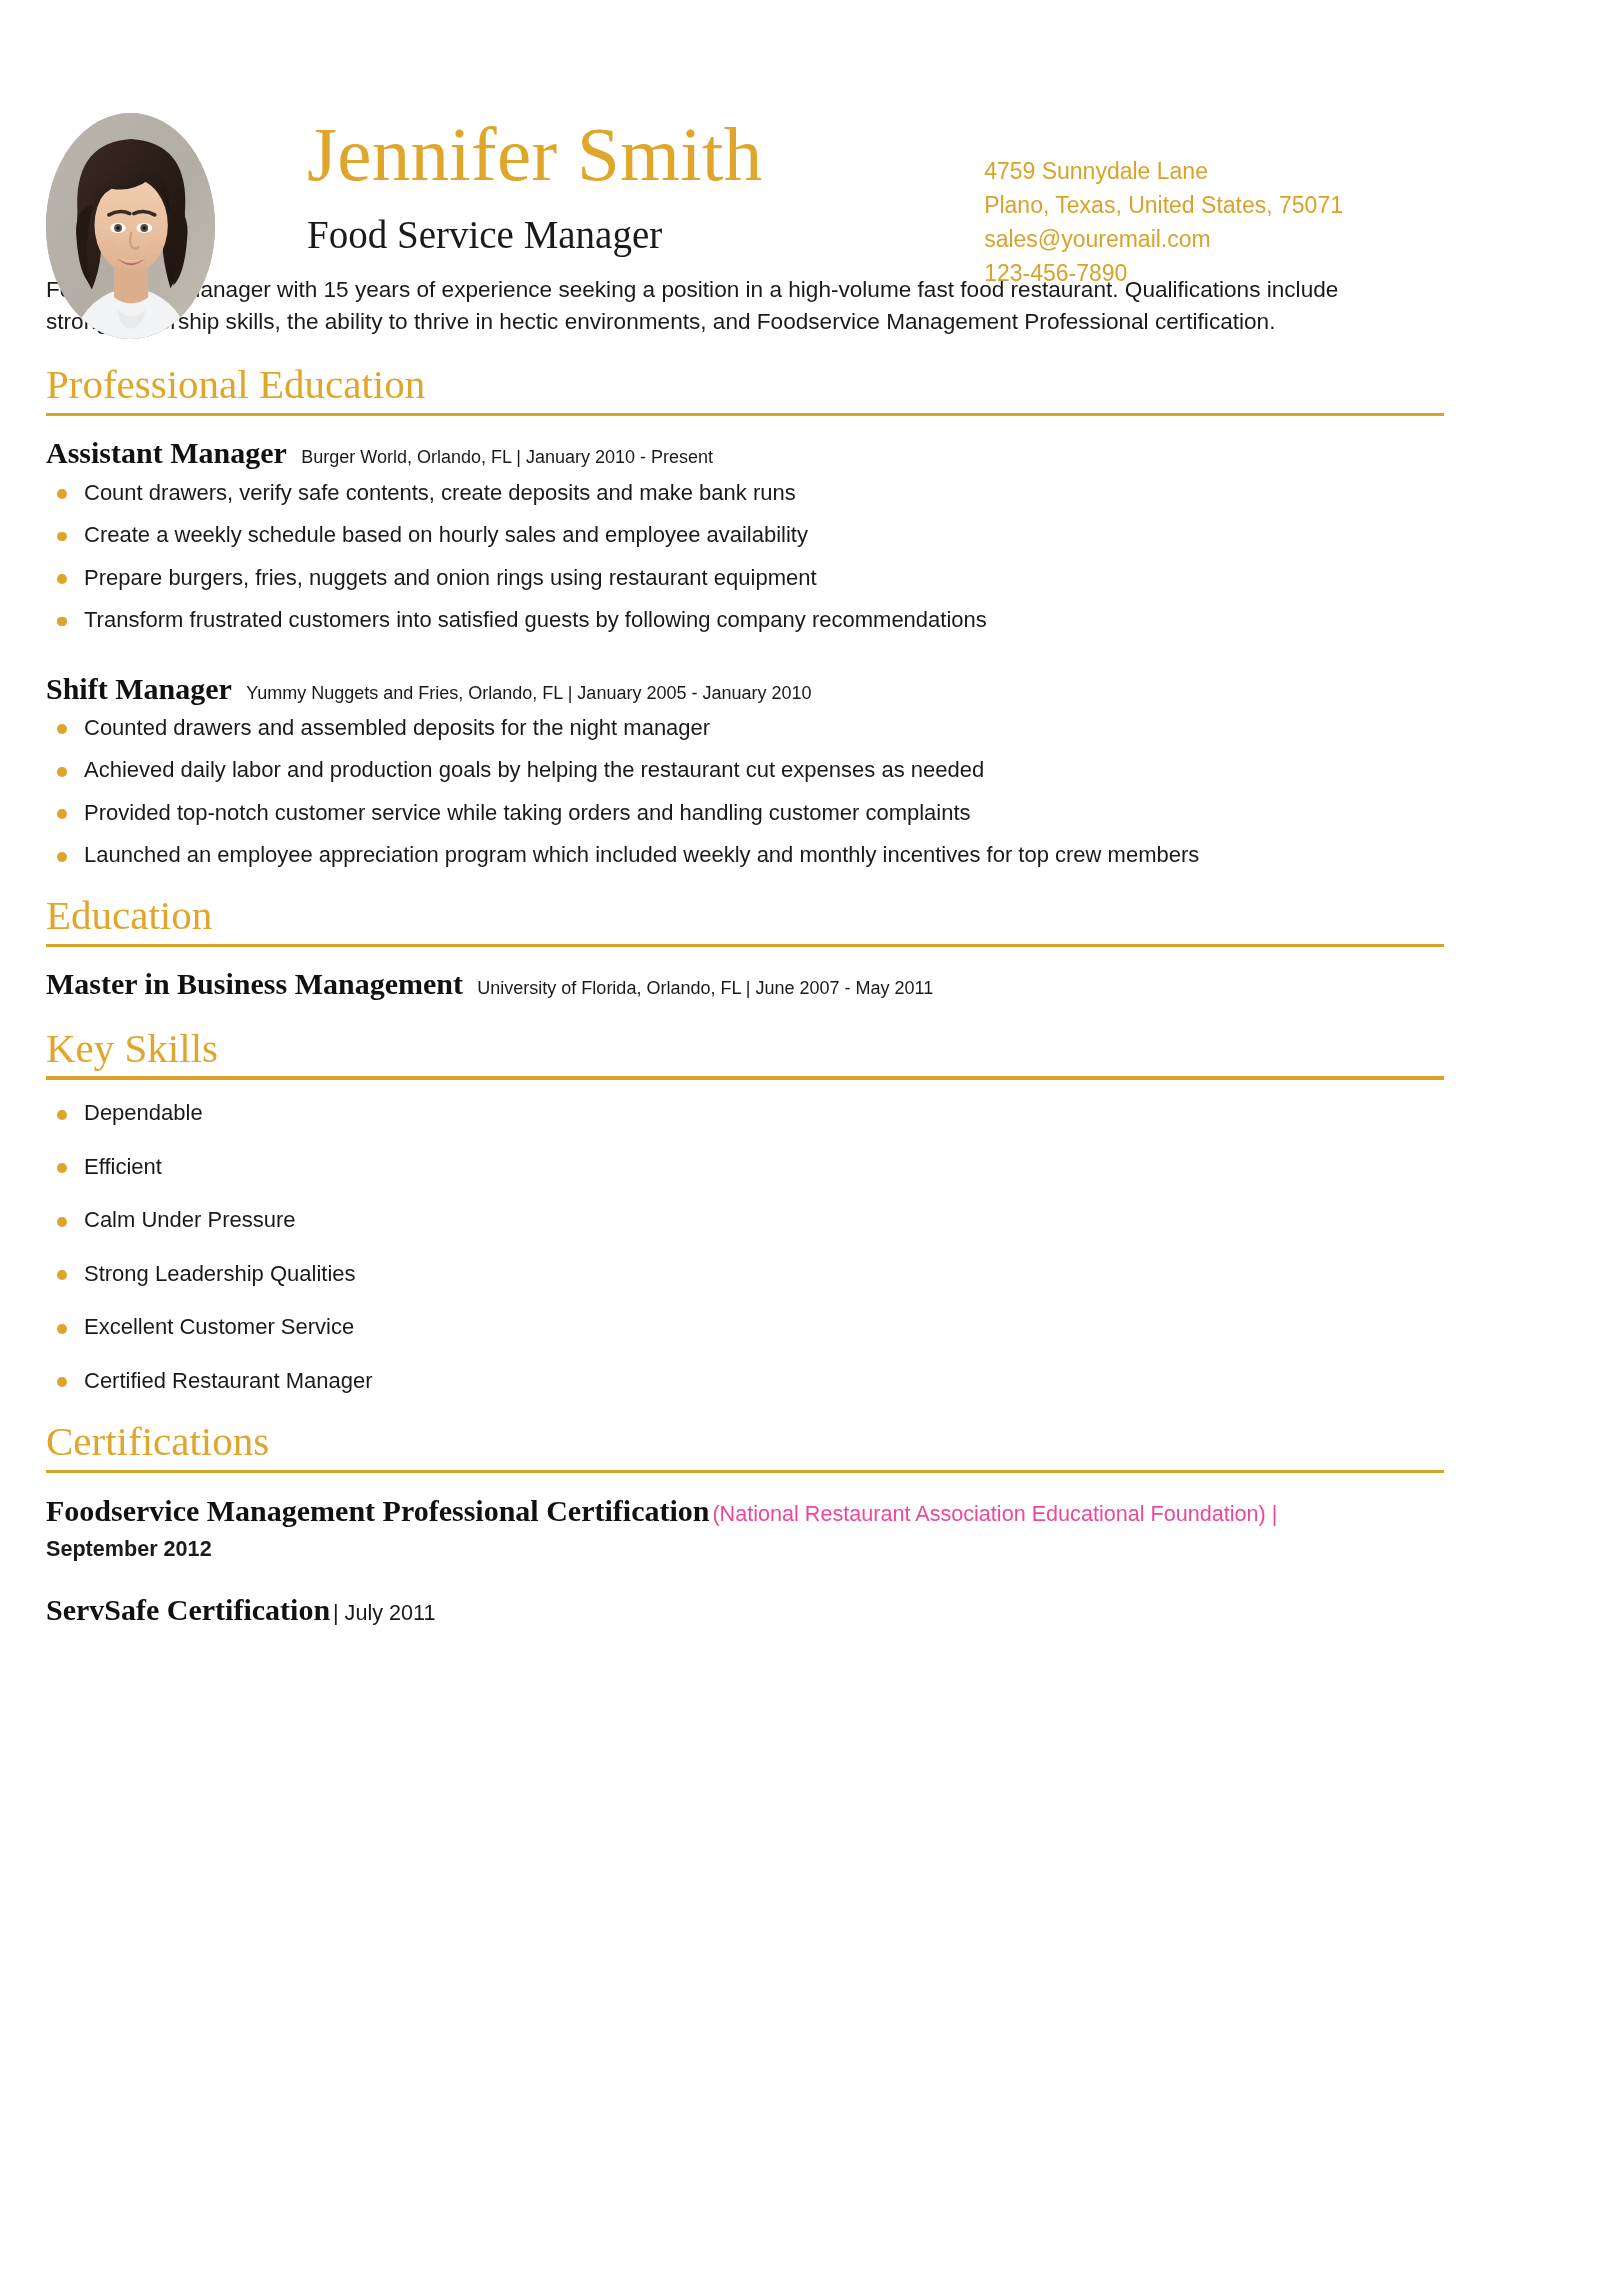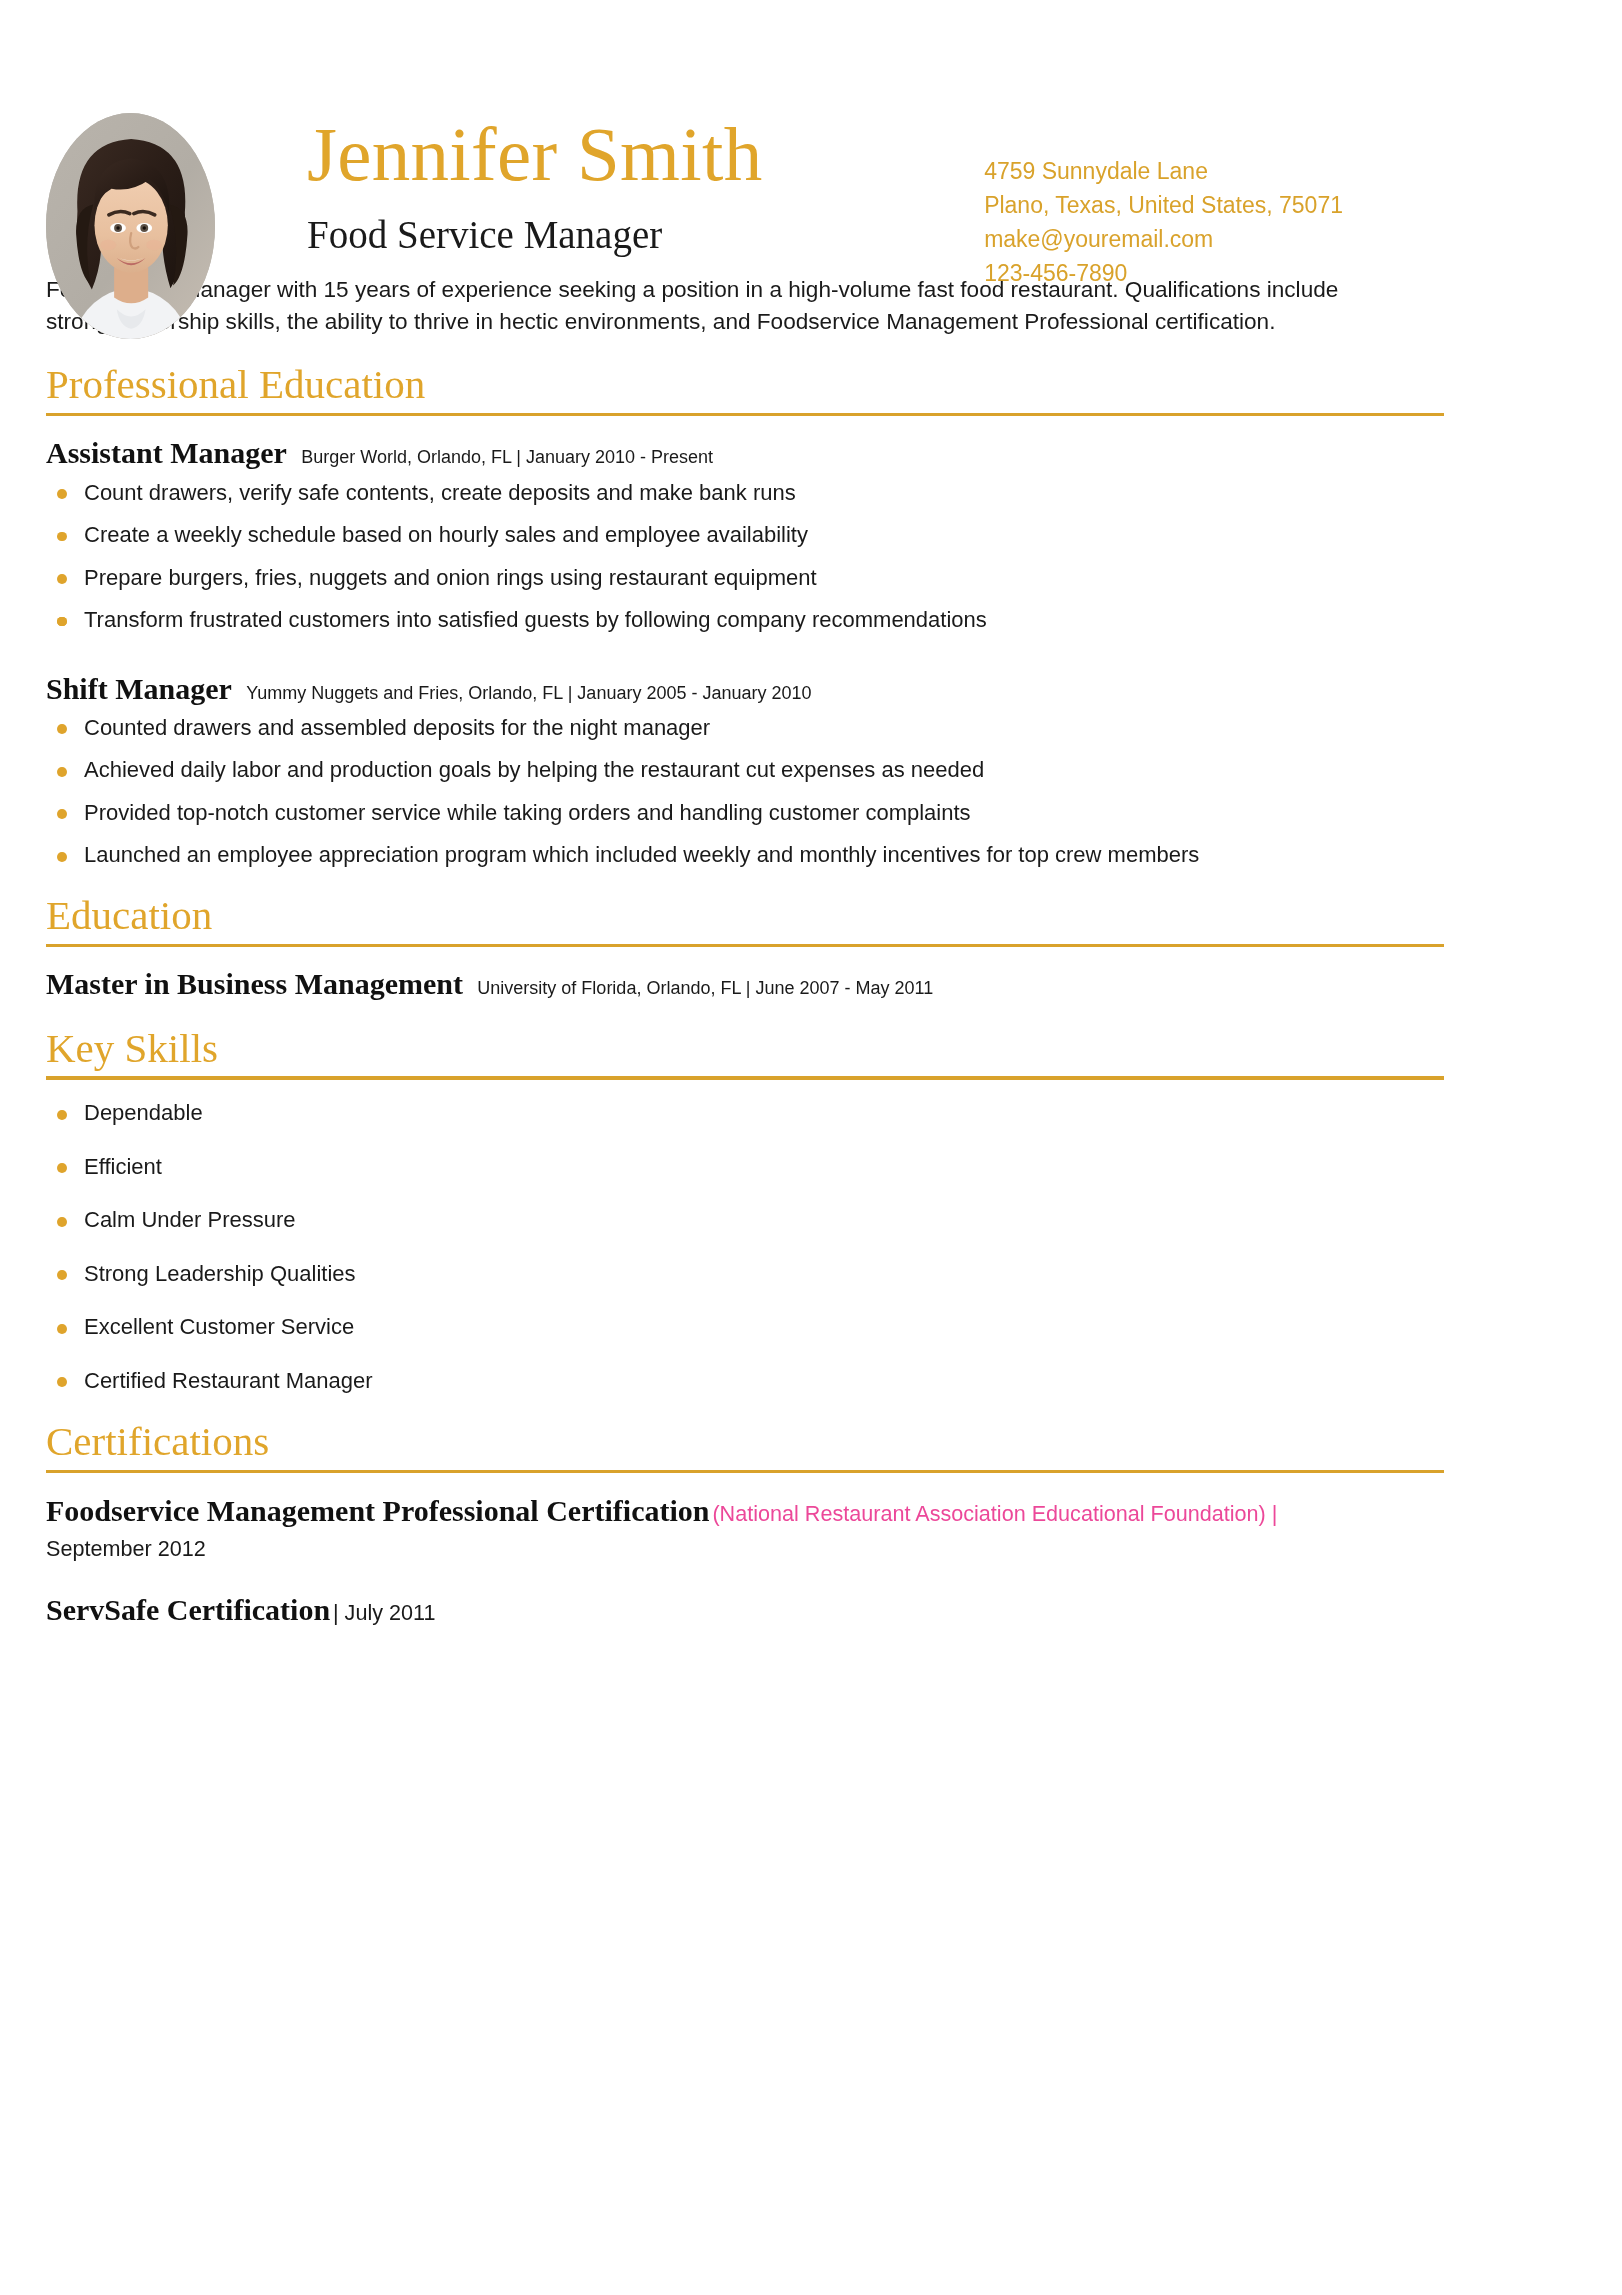--- a/index.html
+++ b/index.html
@@ -177,20 +177,21 @@
     font-weight: normal;
     color: #ec4899;
     display: inline;
   }
   .cert-date {
     font-family: "Liberation Sans", sans-serif;
     font-size: 21.6px;
     color: #1a1a1a;
     display: block;
     margin-top: 6.5px;
+    font-weight: bold;
   }
   .cert-date-inline {
     font-family: "Liberation Sans", sans-serif;
     font-size: 21.6px;
     color: #1a1a1a;
     display: inline;
   }
 </style>
 </head>
 <body>
@@ -257,21 +258,21 @@
     </div>
 
     <div class="name-block">
       <div class="name">Jennifer Smith</div>
       <div class="job-title">Food Service Manager</div>
     </div>
 
     <div class="contact">
       <div class="contact-line">4759 Sunnydale Lane</div>
       <div class="contact-line">Plano, Texas, United States, 75071</div>
-      <div class="contact-line">make@youremail.com</div>
+      <div class="contact-line">sales@youremail.com</div>
       <div class="contact-line">123-456-7890</div>
     </div>
   </div>
 
   <div class="body-area">
 
     <div class="summary">Food service manager with 15 years of experience seeking a position in a high-volume fast food restaurant. Qualifications include strong leadership skills, the ability to thrive in hectic environments, and Foodservice Management Professional certification.</div>
 
     <div class="section">
       <div class="section-title">Professional Education</div>

